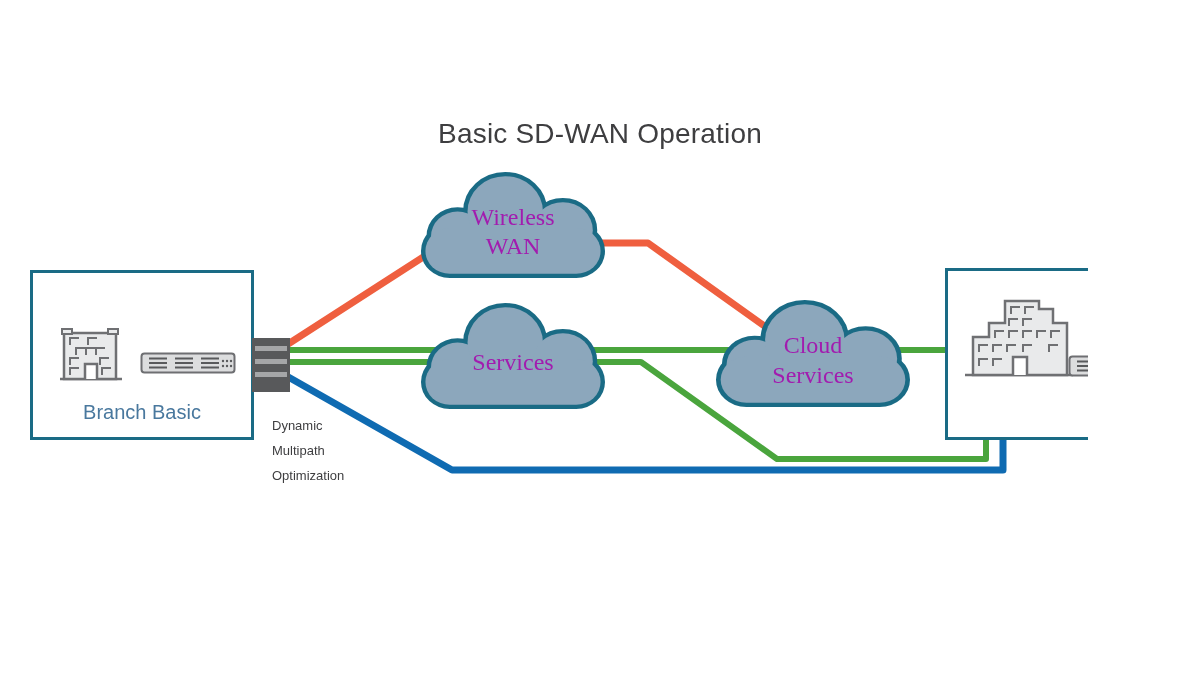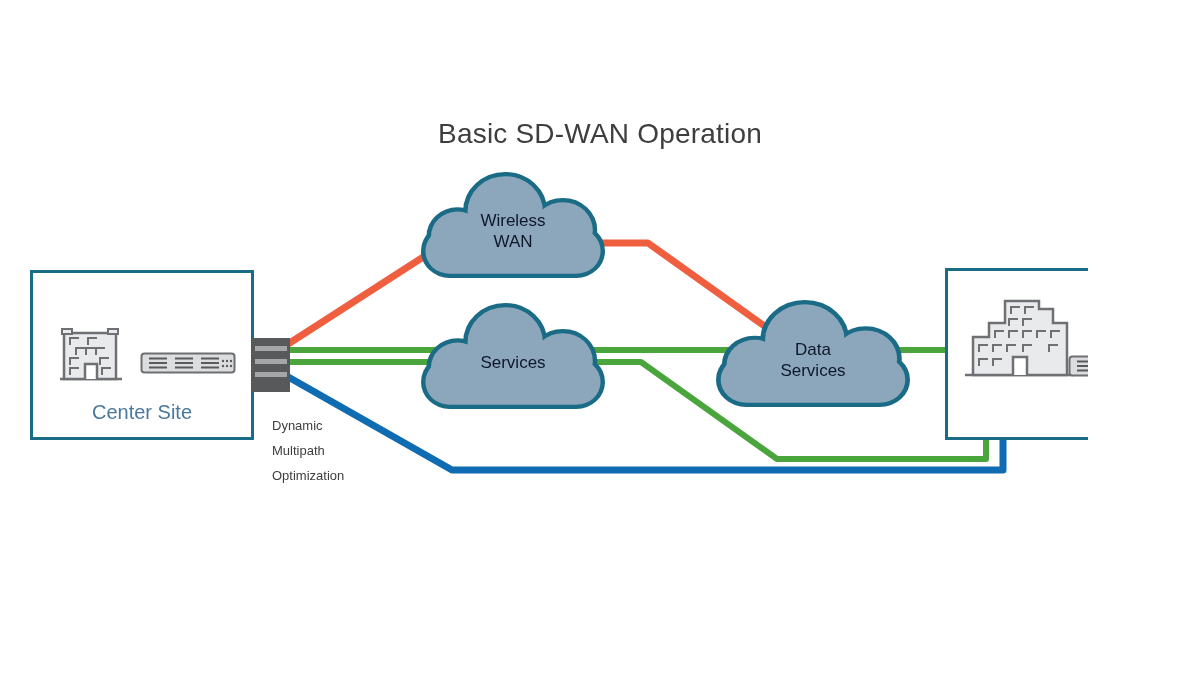--- a/index.html
+++ b/index.html
@@ -11,21 +11,21 @@
   polyline{fill:none;stroke-linejoin:round;}
   .link-orange{stroke:var(--orange);stroke-width:7;}
   .link-green{stroke:var(--green);stroke-width:6;}
   .link-blue{stroke:var(--blue);stroke-width:7;}
   .cloud{position:absolute;z-index:2;}
   .cloud svg{position:absolute;left:0;top:0;width:100%;height:100%;overflow:visible;}
   .cloud-border{fill:var(--cloud-stroke);stroke:var(--cloud-stroke);stroke-width:8;}
   .cloud-fill{fill:var(--cloud-fill);}
   .cloud-label{position:absolute;left:0;top:0;width:100%;height:100%;
          display:flex;align-items:center;justify-content:center;padding-top:14px;box-sizing:border-box;
-         color:#0f172a;font-size:17px;line-height:1.22;text-align:center;white-space:pre-line;}
+         color:#a21caf;font-size:24px;line-height:1.22;text-align:center;white-space:pre-line;font-family:Liberation Serif, serif;}
   .site-box{position:absolute;background:#ffffff;border:3px solid var(--box-border);
          box-sizing:border-box;z-index:3;}
   .site-label{position:absolute;left:0;width:100%;text-align:center;color:var(--site-label);
          font-size:20px;line-height:1.18;white-space:pre-line;}
   .icon{position:absolute;}
   .connector{position:absolute;left:252px;top:338px;width:38px;height:54px;
          background:var(--connector);z-index:5;}
   .connector .stripe{position:absolute;left:3px;right:3px;height:5px;background:var(--connector-stripe);}
   .annotation{position:absolute;left:272px;top:413px;z-index:2;color:var(--text-dark);
          font-size:13px;line-height:25px;white-space:pre-line;}
@@ -89,21 +89,21 @@
     </svg>
     <div class="cloud-label">Services</div>
   </div>
 
 
   <div class="cloud" style="left:716px;top:300px;width:194px;height:107px;">
     <svg viewBox="12 6 166 102" preserveAspectRatio="none">
       <use href="#cloud-shape" class="cloud-border"></use>
         <use href="#cloud-shape" class="cloud-fill"></use>
     </svg>
-    <div class="cloud-label">Data
+    <div class="cloud-label">Cloud
 Services</div>
   </div>
 
   <div class="site-box" style="left:30px;top:270px;width:224px;height:170px;">
     <svg class="icon" style="left:25px;top:50px;" width="68" height="58" viewBox="0 0 68 58">
       <path d="M2,56 H64" stroke="#6F7073" stroke-width="2.5" fill="none"></path>
       <rect x="6" y="10" width="52" height="46" fill="#E9EAEB" stroke="#6F7073" stroke-width="2.5"></rect>
       <rect x="4" y="6" width="10" height="5" fill="#E9EAEB" stroke="#6F7073" stroke-width="2"></rect>
       <rect x="50" y="6" width="10" height="5" fill="#E9EAEB" stroke="#6F7073" stroke-width="2"></rect>
       <use href="#win" x="12" y="15"></use>
@@ -113,21 +113,21 @@
         <use href="#win" x="38" y="25"></use>
       <use href="#win" x="12" y="35"></use>
         <use href="#win" x="42" y="35"></use>
       <use href="#win" x="12" y="45"></use>
         <use href="#win" x="44" y="45"></use>
       <path d="M27,56 V41 H39 V56" fill="#ffffff" stroke="#6F7073" stroke-width="2.5"></path>
     </svg>
     <svg class="icon" style="left:107px;top:79px;" width="96" height="22" viewBox="0 0 96 22">
       <use href="#appliance-shape"></use>
     </svg>
-    <div class="site-label" style="bottom:12px;">Center Site</div>
+    <div class="site-label" style="bottom:12px;">Branch Basic</div>
   </div>
 
   <div class="site-box" style="left:945px;top:268px;width:227px;height:172px;">
     <svg class="icon" style="left:13px;top:18px;" width="140" height="88" viewBox="0 0 140 88">
       <path d="M4,86 H112" stroke="#6F7073" stroke-width="2.5" fill="none"></path>
       <path d="M12,86 V48 H28 V34 H44 V12 H78 V20 H92 V34 H106 V86 Z" fill="#E9EAEB" stroke="#6F7073" stroke-width="2.5"></path>
       <use href="#win" x="50" y="18"></use>
         <use href="#win" x="64" y="18"></use>
       <use href="#win" x="48" y="30"></use>
         <use href="#win" x="62" y="30"></use>

